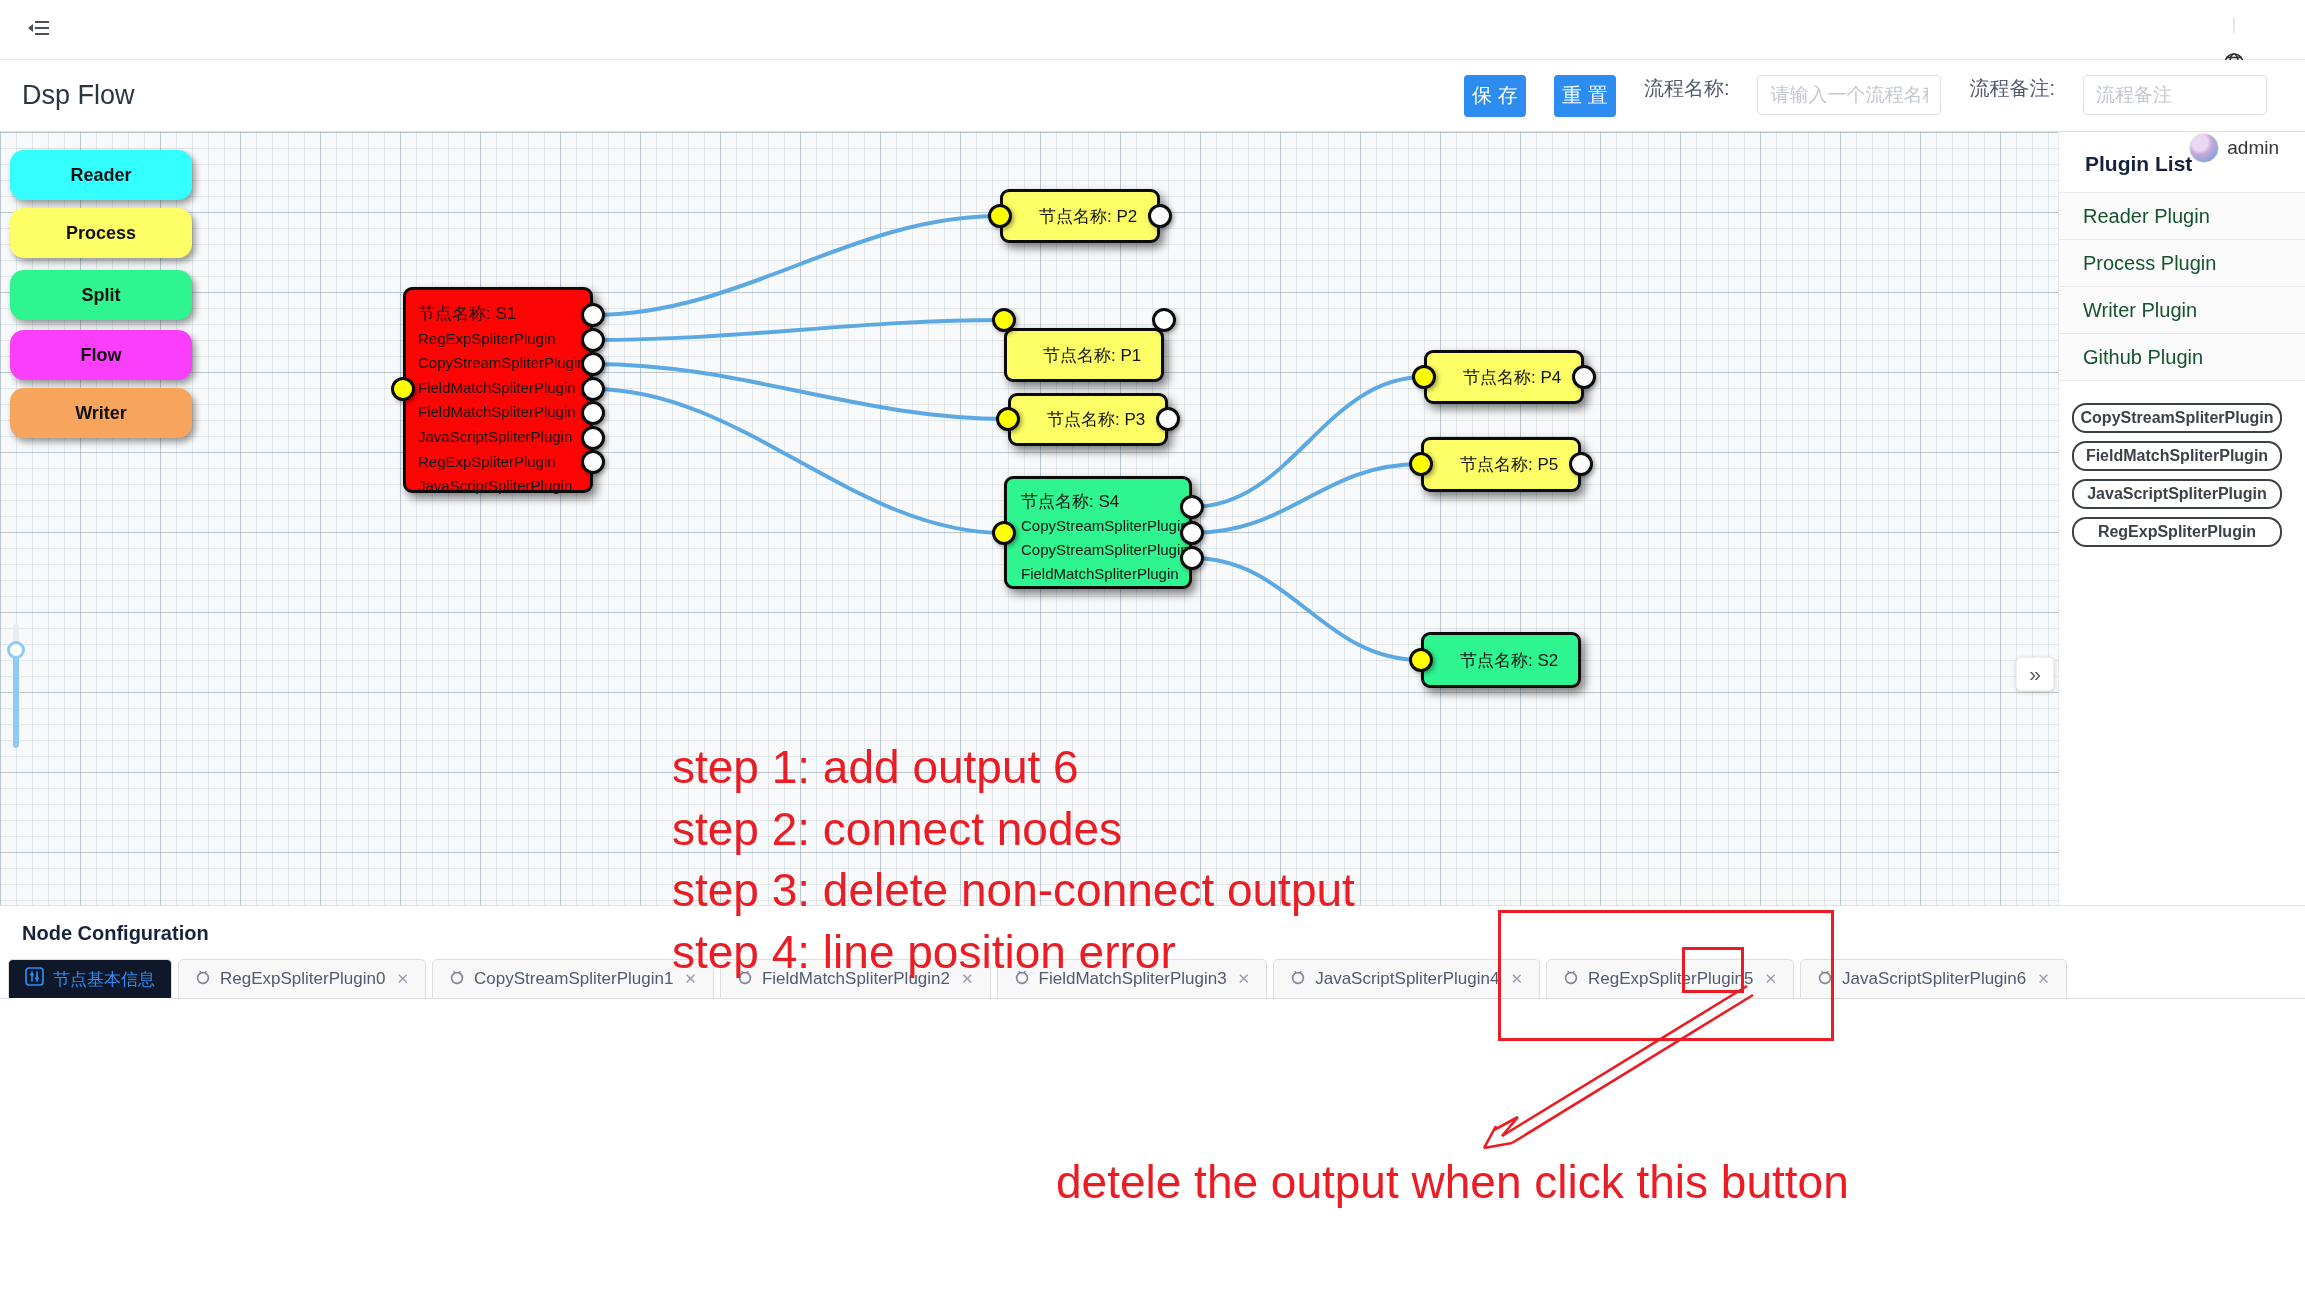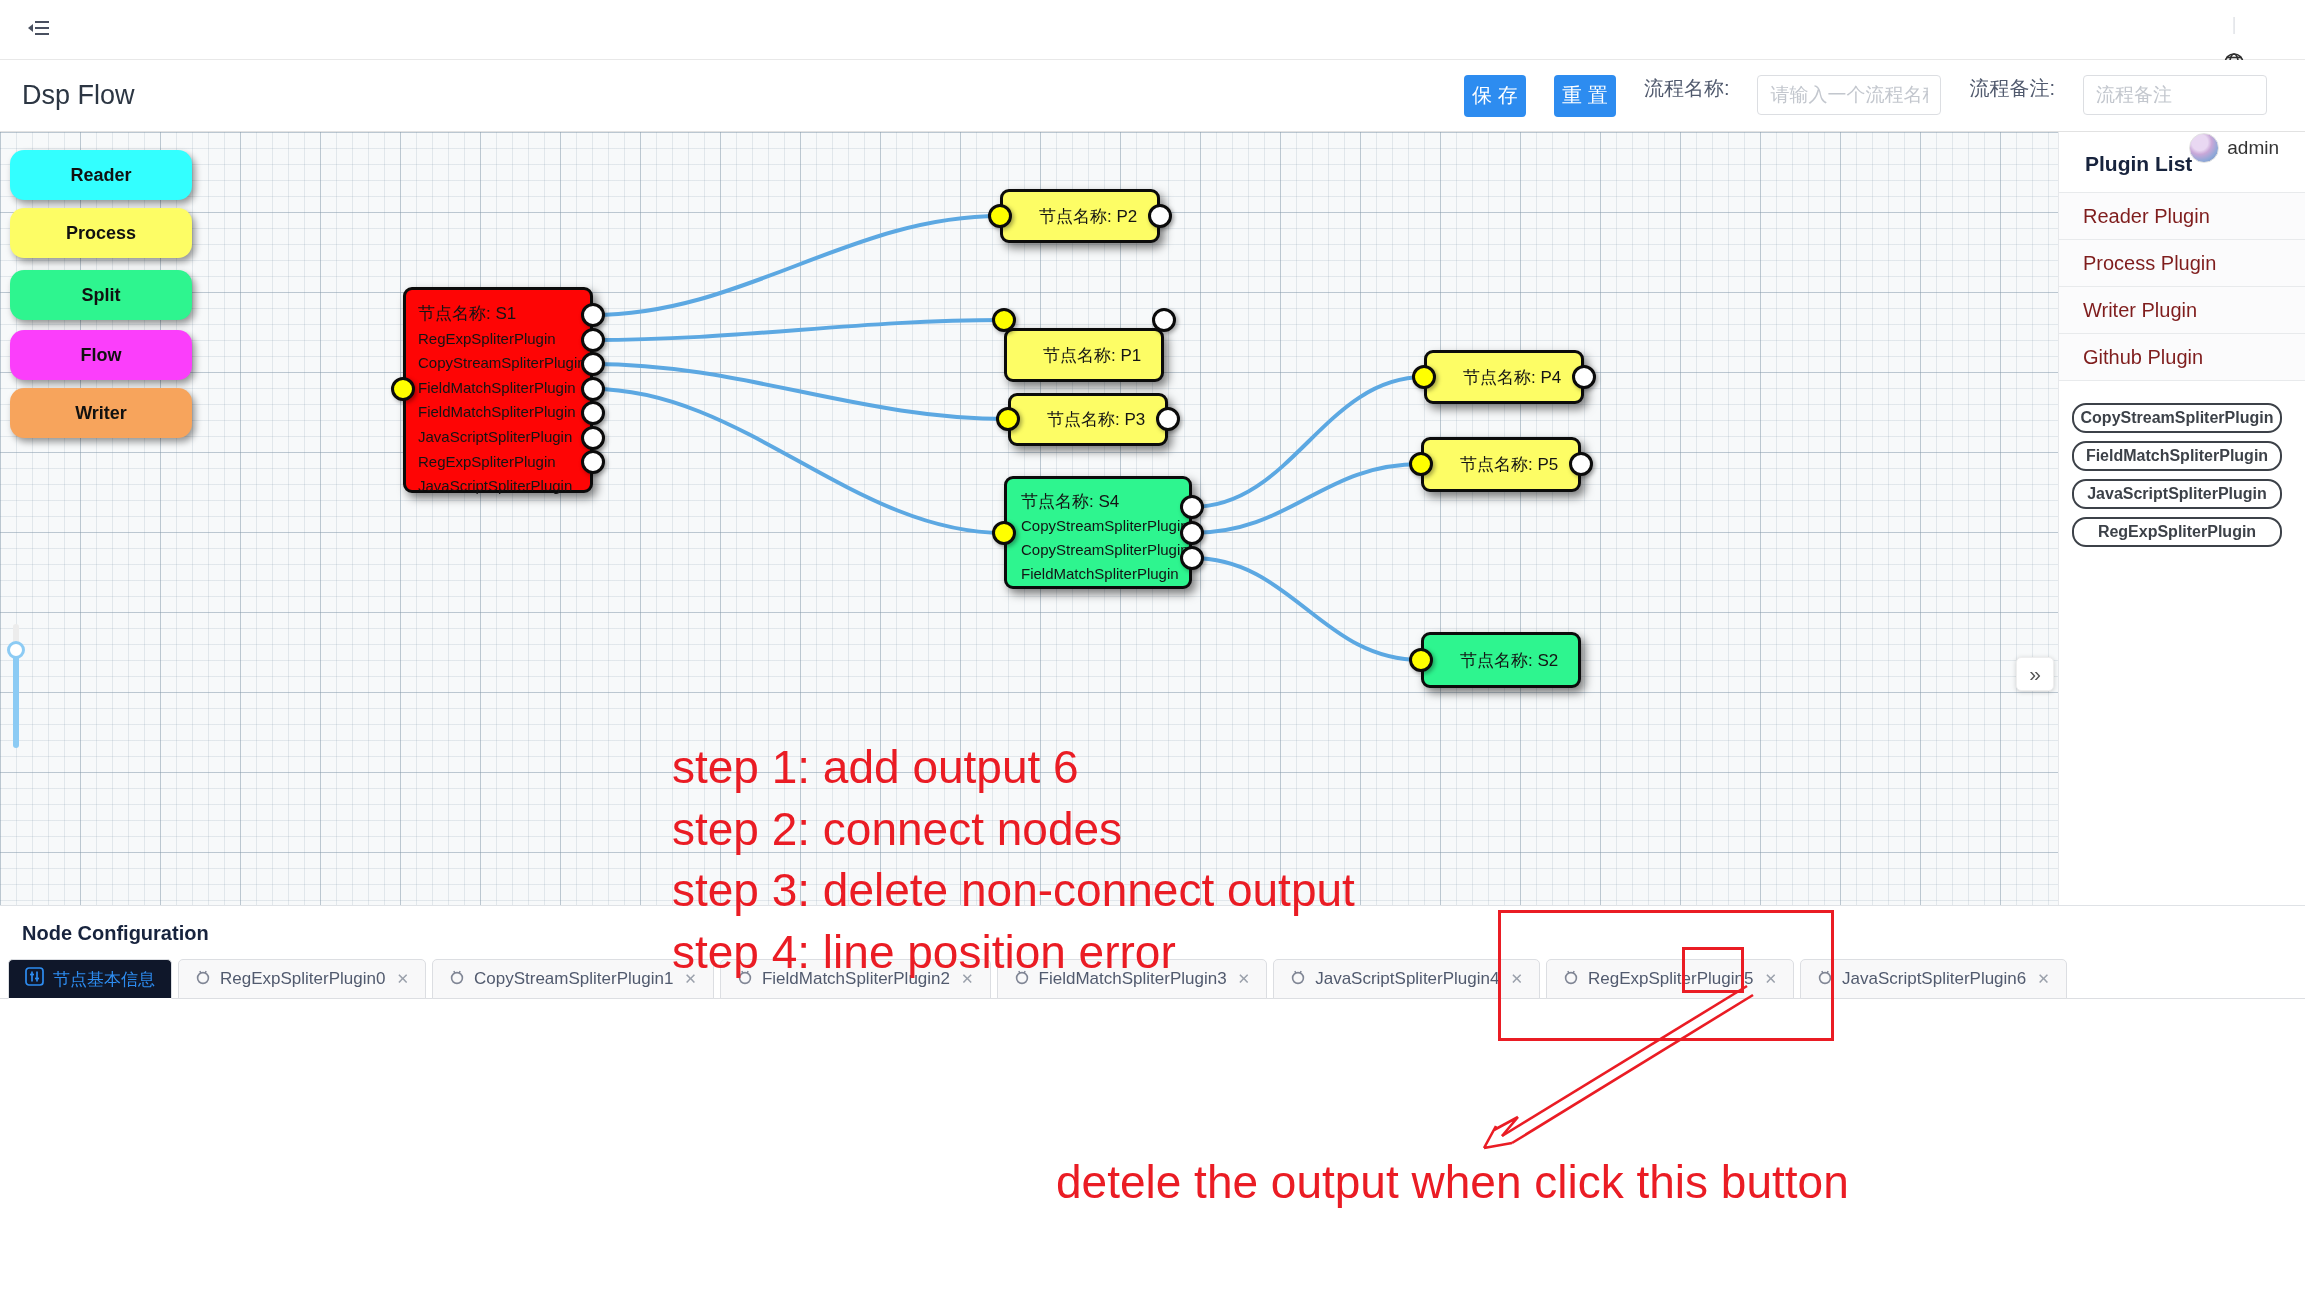--- a/index.html
+++ b/index.html
@@ -61,21 +61,21 @@
   .zoom-track-top { position:absolute; left:13px; top:492px; width:6px; height:28px; background:#ececec; border-radius:3px; }
   .zoom-track { position:absolute; left:13px; top:518px; width:6px; height:98px; background:#8ccbf4; border-radius:3px; }
   .zoom-handle { position:absolute; left:7px; top:509px; width:18px; height:18px; border-radius:50%; background:#fff; border:3px solid #8ccbf4; }
 
   
   .collapse-btn { position:absolute; left:2016px; top:525px; width:38px; height:34px; background:#fff; border:1px solid #eee; border-radius:5px; box-shadow:0 1px 5px rgba(0,0,0,.18); display:flex; align-items:center; justify-content:center; font-size:21px; color:#555; cursor:pointer; }
 
   
   .plugin-panel { position:absolute; left:2058px; top:132px; width:247px; height:773px; background:#fff; border-left:1px solid #e6e8eb; z-index:4; }
   .plugin-title { font-size:21px; font-weight:600; color:#17233d; padding:20px 0 16px 26px; border-bottom:1px solid #e8eaec; }
-  .plugin-cat { height:47px; display:flex; align-items:center; padding-left:24px; font-size:20px; color:#7f1d1d; background:#fbfbfc; border-bottom:1px solid #e8eaec; cursor:pointer; }
+  .plugin-cat { height:47px; display:flex; align-items:center; padding-left:24px; font-size:20px; color:#14532d; background:#fbfbfc; border-bottom:1px solid #e8eaec; cursor:pointer; }
   .plugin-btns { padding:22px 0 0 13px; }
   .plugin-pill { display:block; width:210px; height:30px; margin-bottom:8px; background:#fff; border:2px solid #3c4148; border-radius:14px; font-size:16px; font-weight:bold; color:#3c4148; text-align:center; line-height:26px; cursor:grab; font-family:inherit; }
 
   
   .bottom-panel { position:absolute; left:0; top:905px; width:2305px; height:389px; background:#fff; border-top:1px solid #dfe2e6; z-index:3; }
   .bp-title { font-size:20px; font-weight:600; color:#17233d; padding:16px 0 0 22px; }
   .tabbar { position:absolute; left:0; top:52px; width:2305px; height:41px; border-bottom:1px solid #dcdee2; padding-left:8px; display:flex; align-items:flex-end; }
   .tab { display:inline-flex; align-items:center; gap:9px; height:40px; padding:0 16px; margin-right:6px; background:#f8f8f9; border:1px solid #dcdee2; border-radius:5px 5px 0 0; font-size:17px; color:#515a6e; cursor:pointer; position:relative; margin-bottom:-1px; white-space:nowrap; }
   .tab.active { background:#0f172a; color:#2d8cf0; border-bottom-color:#fff; }
   .tab-x { font-size:15px; color:#9aa0ab; margin-left:2px; cursor:pointer; }

